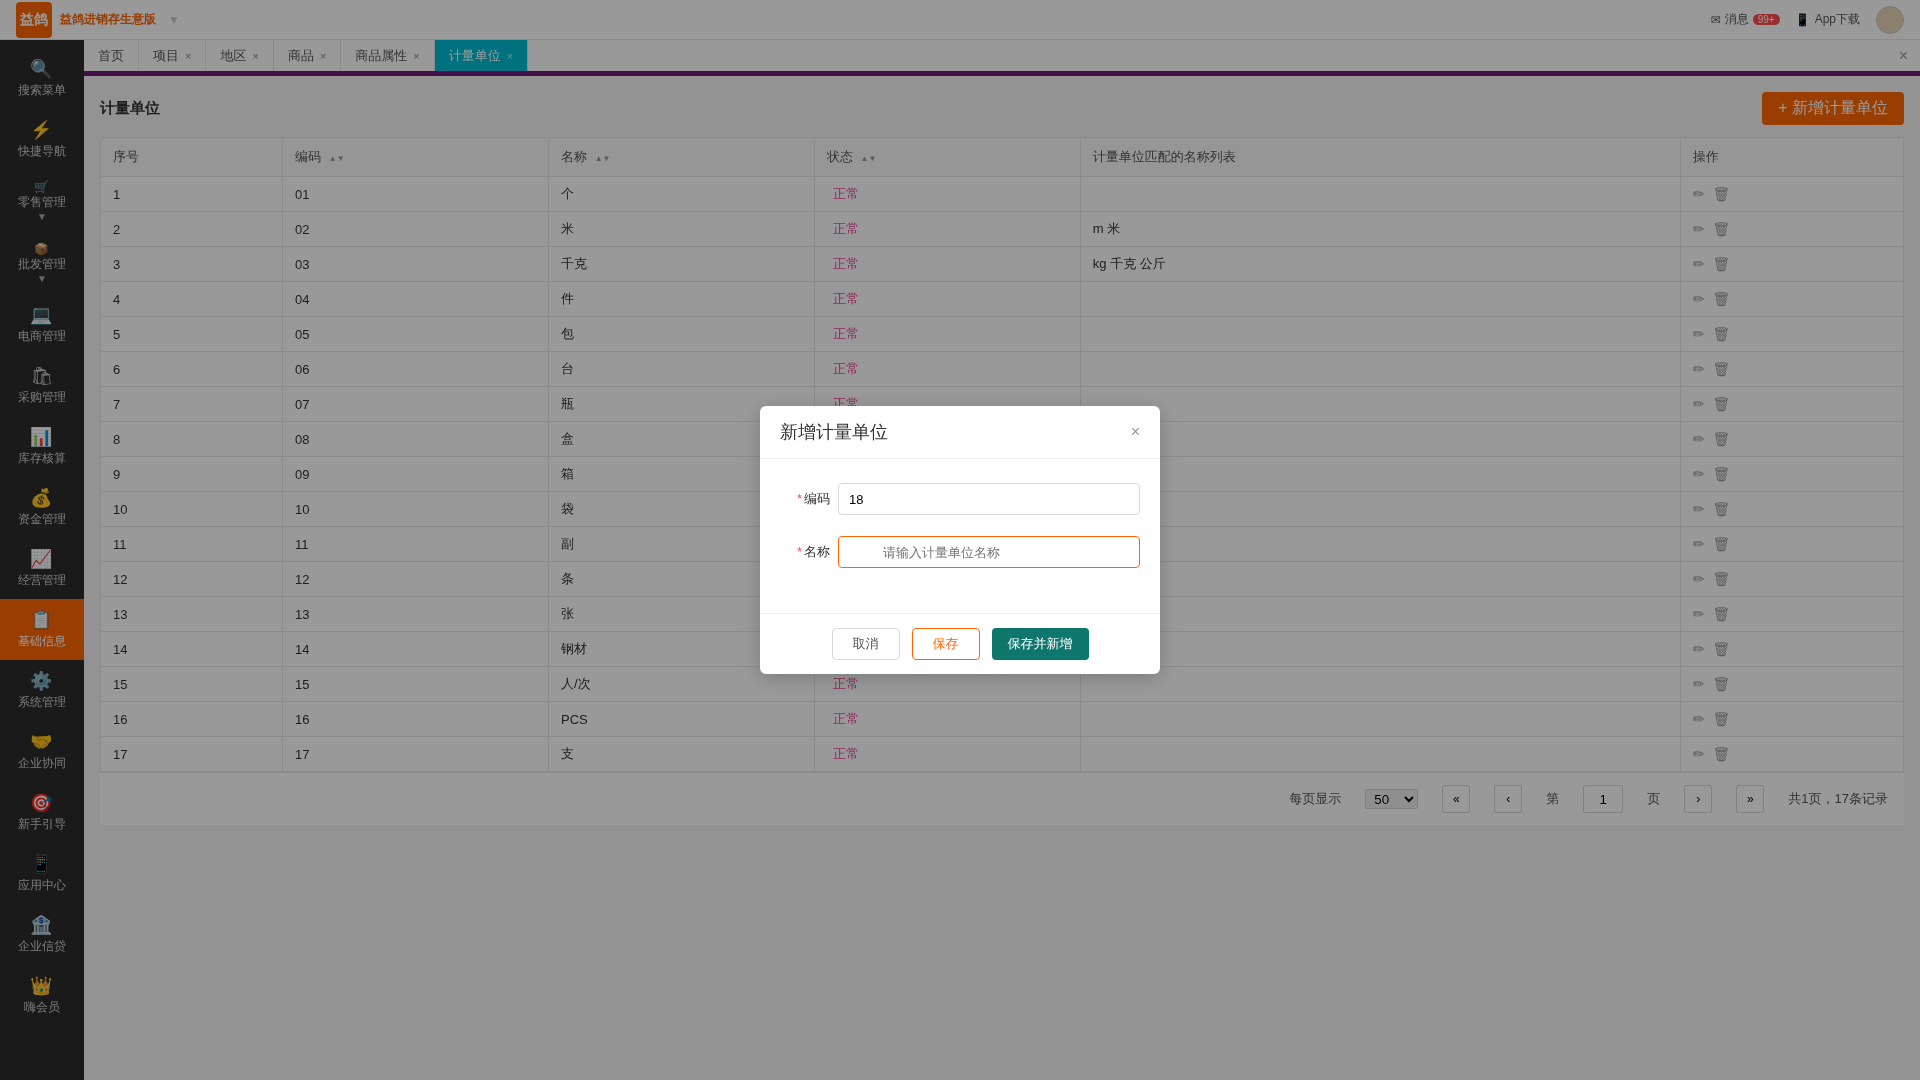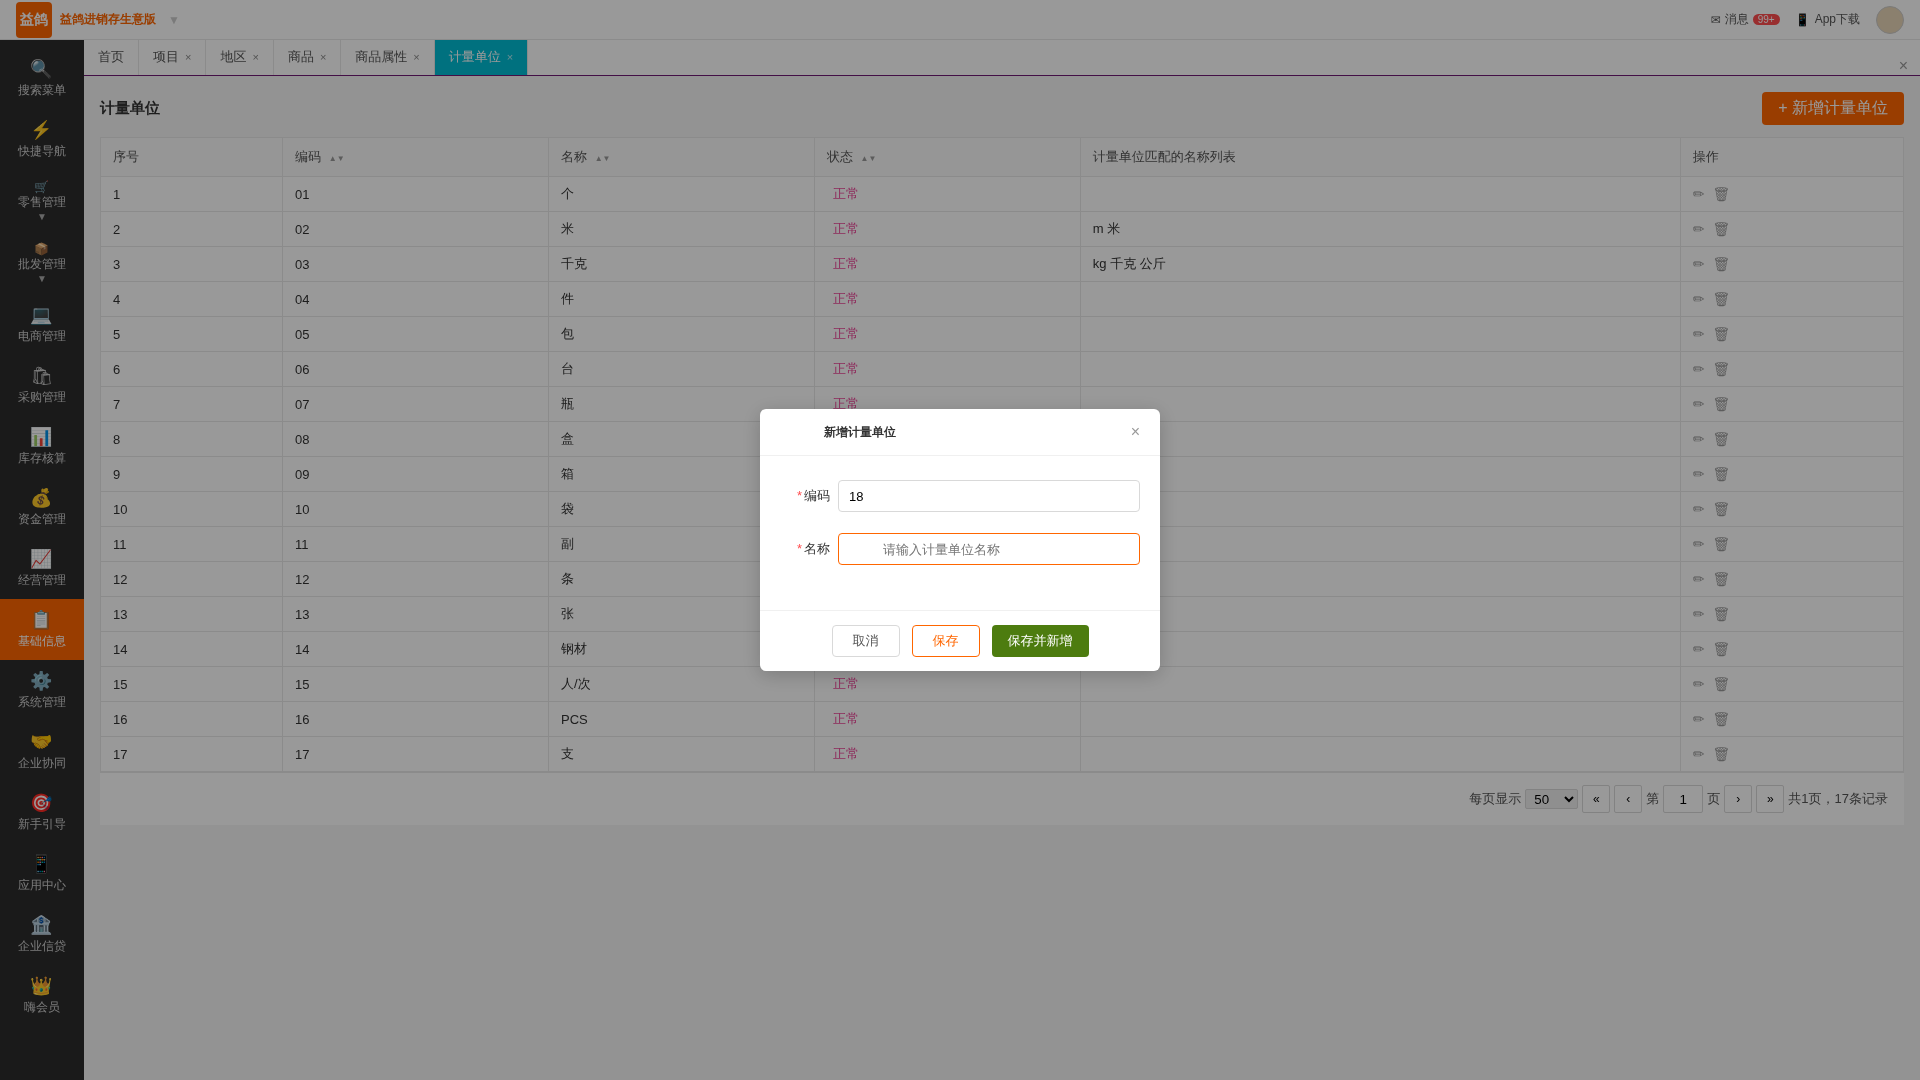--- a/index.html
+++ b/index.html
@@ -109,23 +109,23 @@
       flex: 1;
       display: flex;
       flex-direction: column;
       overflow: hidden;
     }
 
     
     .tab-bar {
       height: 36px;
       background: #fff;
-      border-bottom: 1px solid #701a75;
-      display: flex;
-      align-items: flex-end;
+      border-bottom: 5px solid #701a75;
+      display: flex;
+      align-items: center;
       padding: 0 0;
       overflow-x: auto;
     }
     .tab-item {
       display: flex;
       align-items: center;
       gap: 6px;
       padding: 0 14px;
       height: 36px;
       cursor: pointer;
@@ -218,21 +218,21 @@
     }
 
     
     .pagination {
       display: flex;
       align-items: center;
       justify-content: flex-end;
       padding: 12px 16px;
       background: #fff;
       border-top: 1px solid #e8e8e8;
-      gap: 4px;
+      gap: 24px;
       font-size: 13px;
       color: #555;
     }
     .page-btn {
       width: 28px;
       height: 28px;
       display: flex;
       align-items: center;
       justify-content: center;
       border: 1px solid #d9d9d9;
@@ -272,24 +272,23 @@
       box-shadow: 0 4px 20px rgba(0,0,0,0.2);
     }
     .modal-header {
       display: flex;
       align-items: center;
       justify-content: space-between;
       padding: 14px 20px;
       border-bottom: 1px solid #f0f0f0;
     }
     .modal-title {
-      font-size: 12px;
-      font-weight: bold;
+      font-size: 18px;
+      font-weight: normal;
       color: #333;
-      margin-left: 44px;
     }
     .modal-close {
       cursor: pointer;
       color: #999;
       font-size: 16px;
     }
     .modal-body {
       padding: 24px 20px;
     }
     .form-row {
@@ -343,21 +342,21 @@
       border: 1px solid #ff6600;
       background: #fff;
       border-radius: 4px;
       cursor: pointer;
       font-size: 13px;
       color: #ff6600;
     }
     .btn-save-add {
       padding: 6px 16px;
       border: none;
-      background: #4d7c0f;
+      background: #0f766e;
       border-radius: 4px;
       cursor: pointer;
       font-size: 13px;
       color: #fff;
     }
 
     
     .sort-arrows { display: inline-flex; flex-direction: column; margin-left: 4px; font-size: 8px; color: #999; }
 
     .header-collapse-btn {

